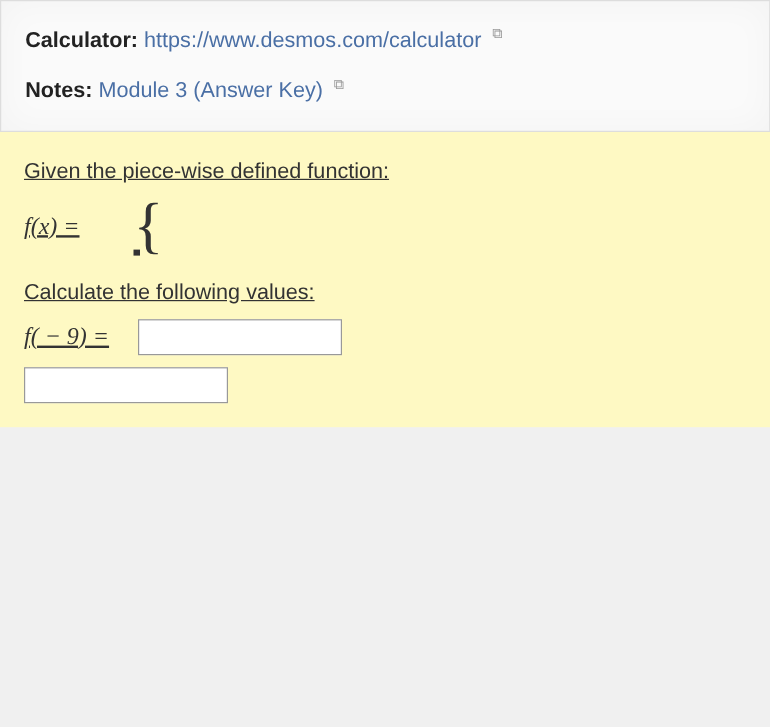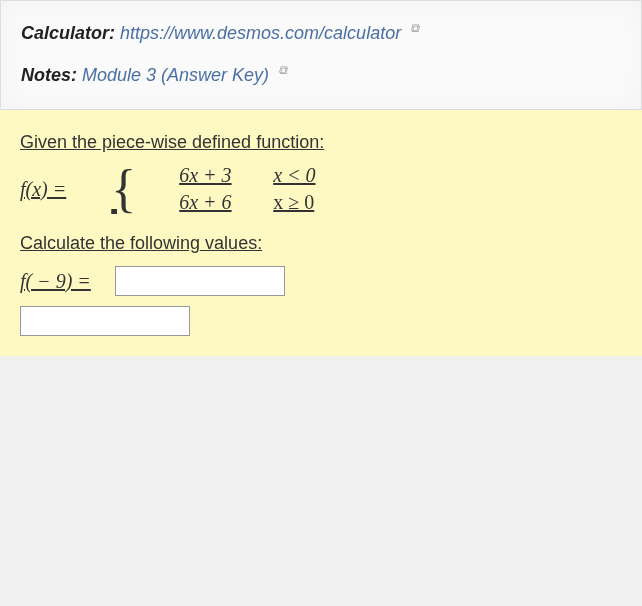--- a/index.html
+++ b/index.html
@@ -14,21 +14,20 @@
       background: #fafafa;
       border: 1px solid #ddd;
       padding: 18px 20px 16px 20px;
       box-shadow: inset 0 0 30px rgba(0,0,0,0.03);
     }
     .resource-line {
       font-size: 18px;
       color: #333;
       margin-bottom: 14px;
       line-height: 1.5;
-      font-style: italic;
     }
     .resource-line:last-child { margin-bottom: 4px; }
     .resource-line b { color: #222; font-weight: bold; }
     .resource-link {
       color: #4a6fa5;
       text-decoration: none;
       cursor: pointer;
     }
     .ext-icon {
       display: inline-block;
@@ -103,30 +102,20 @@
     <span class="ext-icon">⧉</span>
   </div>
 </div>
 
 <div class="question-area">
   <div class="prompt-line">Given the piece-wise defined function:</div>
 
   <div class="piecewise">
     <span class="fx-eq">f(x) =</span>
     <span class="brace">{</span>
-    <div class="cases">
-      <div class="case-row">
-        <span class="case-expr">6x + 3</span>
-        <span class="case-cond">x &lt; 0</span>
-      </div>
-      <div class="case-row">
-        <span class="case-expr">6x + 6</span>
-        <span class="case-cond ge">x ≥ 0</span>
-      </div>
-    </div>
   </div>
 
   <div class="calc-line">Calculate the following values:</div>
 
   <div class="answer-row">
     <span class="answer-label">f( − 9) =</span>
     <input type="text" class="answer-input" value="" style="">
   </div>
   <div class="answer-row">
     <input type="text" class="answer-input" value="" style="">

